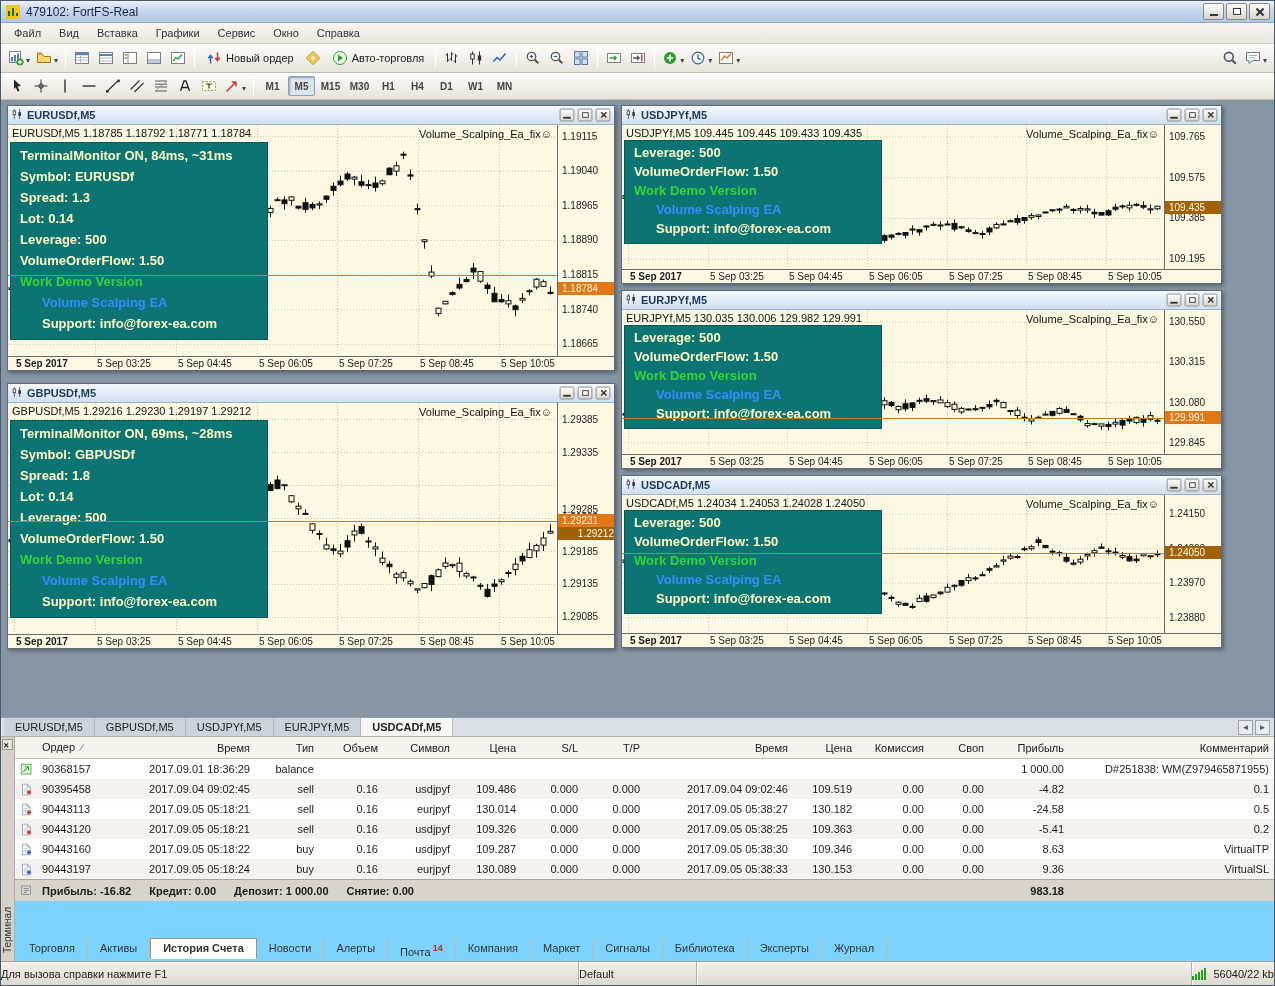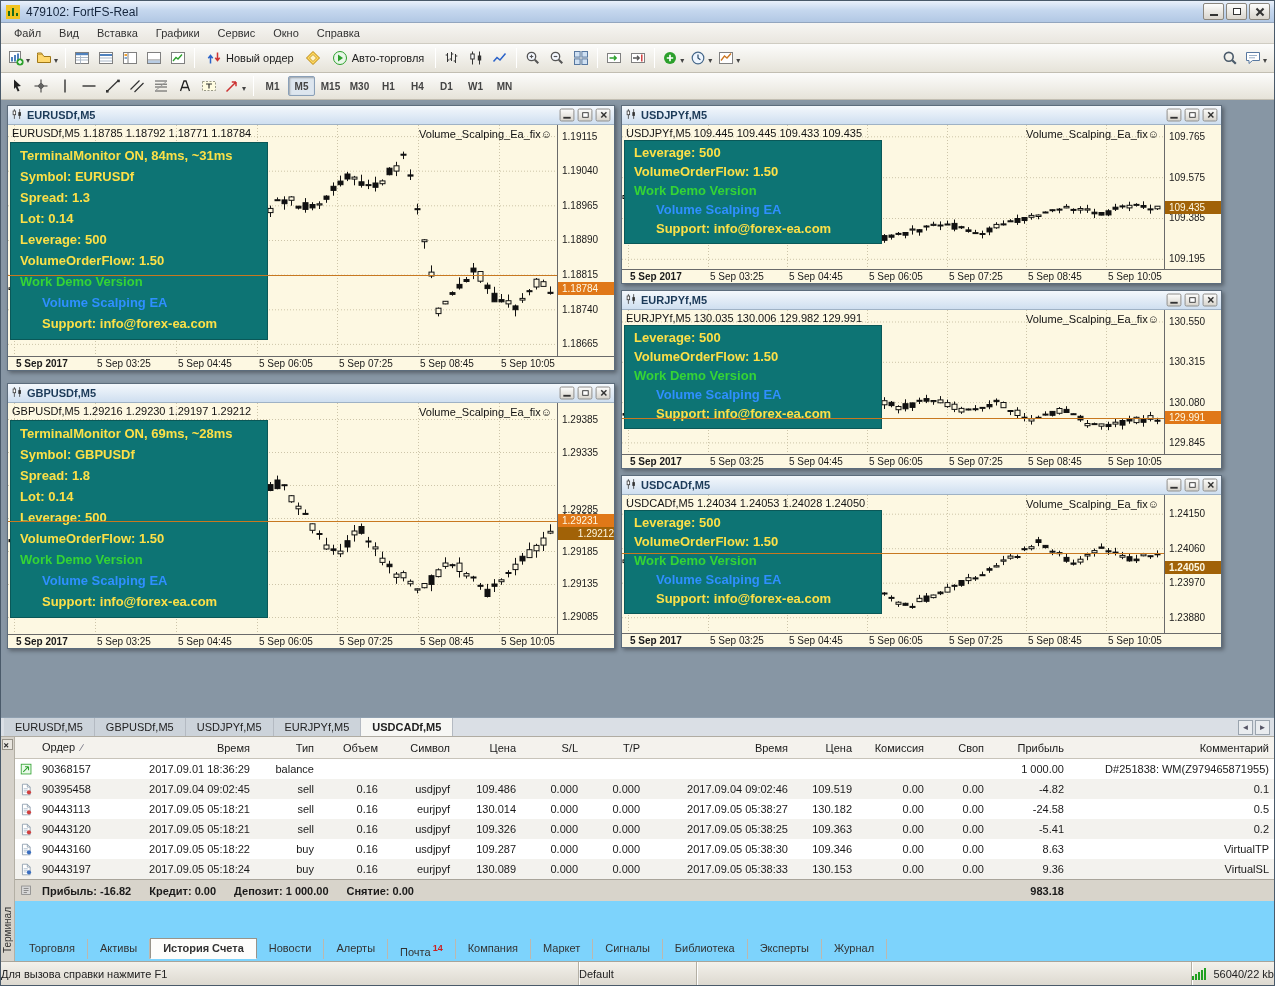--- a/index.html
+++ b/index.html
@@ -54,21 +54,21 @@
   .pbadge.orange{background:#e07818}
   .pbadge.dark{background:#a16207}
   .tscale{height:14px;flex:0 0 14px;position:relative;border-top:1px solid #6a6a6a;font-size:10px;color:#1a1a1a;background:#fdf8e2}
   .tlabel{position:absolute;top:1px;white-space:nowrap}
   .tlabel.date{font-weight:bold}
   .plot-label{position:absolute;top:2px;left:4px;font-size:11px;color:#111;z-index:1;white-space:nowrap}
   .ea-badge{position:absolute;top:3px;right:5px;font-size:11px;color:#111;z-index:6;white-space:nowrap}
   .ovl{position:absolute;left:2px;background:#0d7474;border:1px solid #0a5858;padding:2px 9px 5px;z-index:5}
   .ovl-lg{top:17px}
   .ovl-sm{top:15px}
-  .ovl div{font-weight:bold;font-size:13px;line-height:21px;color:#fde047;white-space:nowrap}
+  .ovl div{font-weight:bold;font-size:13px;line-height:21px;color:#fef9c3;white-space:nowrap}
   .ovl-sm div{line-height:19px}
   .ovl div.green{color:#35d435}
   .ovl div.blue{color:#2f8fff}
   .ovl div.indent{padding-left:22px}
   .hline{position:absolute;left:0;right:0;height:1px;z-index:6}
 
   
   .chart-tabs{height:20px;flex:0 0 20px;background:#dadfe5;border-top:1px solid #8fa0b0;border-bottom:1px solid #b0aca2;display:flex;align-items:stretch;padding-left:3px}
   .ctab{padding:0 11px;font-size:11px;line-height:19px;color:#222;background:#ccd3da;border-right:1px solid #b4bac2}
   .ctab.active{background:#f7f7f4;font-weight:bold}
@@ -1118,21 +1118,21 @@
                 <div class="green">Work Demo Version</div>
                 <div class="blue indent">Volume Scalping EA</div>
                 <div class="indent">Support: info@forex-ea.com</div>
               </div>
             </div>
             <div class="pscale">
               <div class="tick" style="top: 13px;">1.24150</div>
               <div class="tick" style="top: 48px;">1.24060</div>
               <div class="tick" style="top: 82px;">1.23970</div>
               <div class="tick" style="top: 117px;">1.23880</div>
-              <div class="pbadge dark" style="top: 66px; font-weight: bold;">1.24050</div>
+              <div class="pbadge dark" style="top: 51px;">1.24050</div>
             </div>
           </div>
           <div class="tscale">
             <div class="tlabel date" style="left: 8px;">5 Sep 2017</div>
             <div class="tlabel" style="left: 88px;">5 Sep 03:25</div>
             <div class="tlabel" style="left: 167px;">5 Sep 04:45</div>
             <div class="tlabel" style="left: 247px;">5 Sep 06:05</div>
             <div class="tlabel" style="left: 327px;">5 Sep 07:25</div>
             <div class="tlabel" style="left: 406px;">5 Sep 08:45</div>
             <div class="tlabel" style="left: 486px;">5 Sep 10:05</div>

